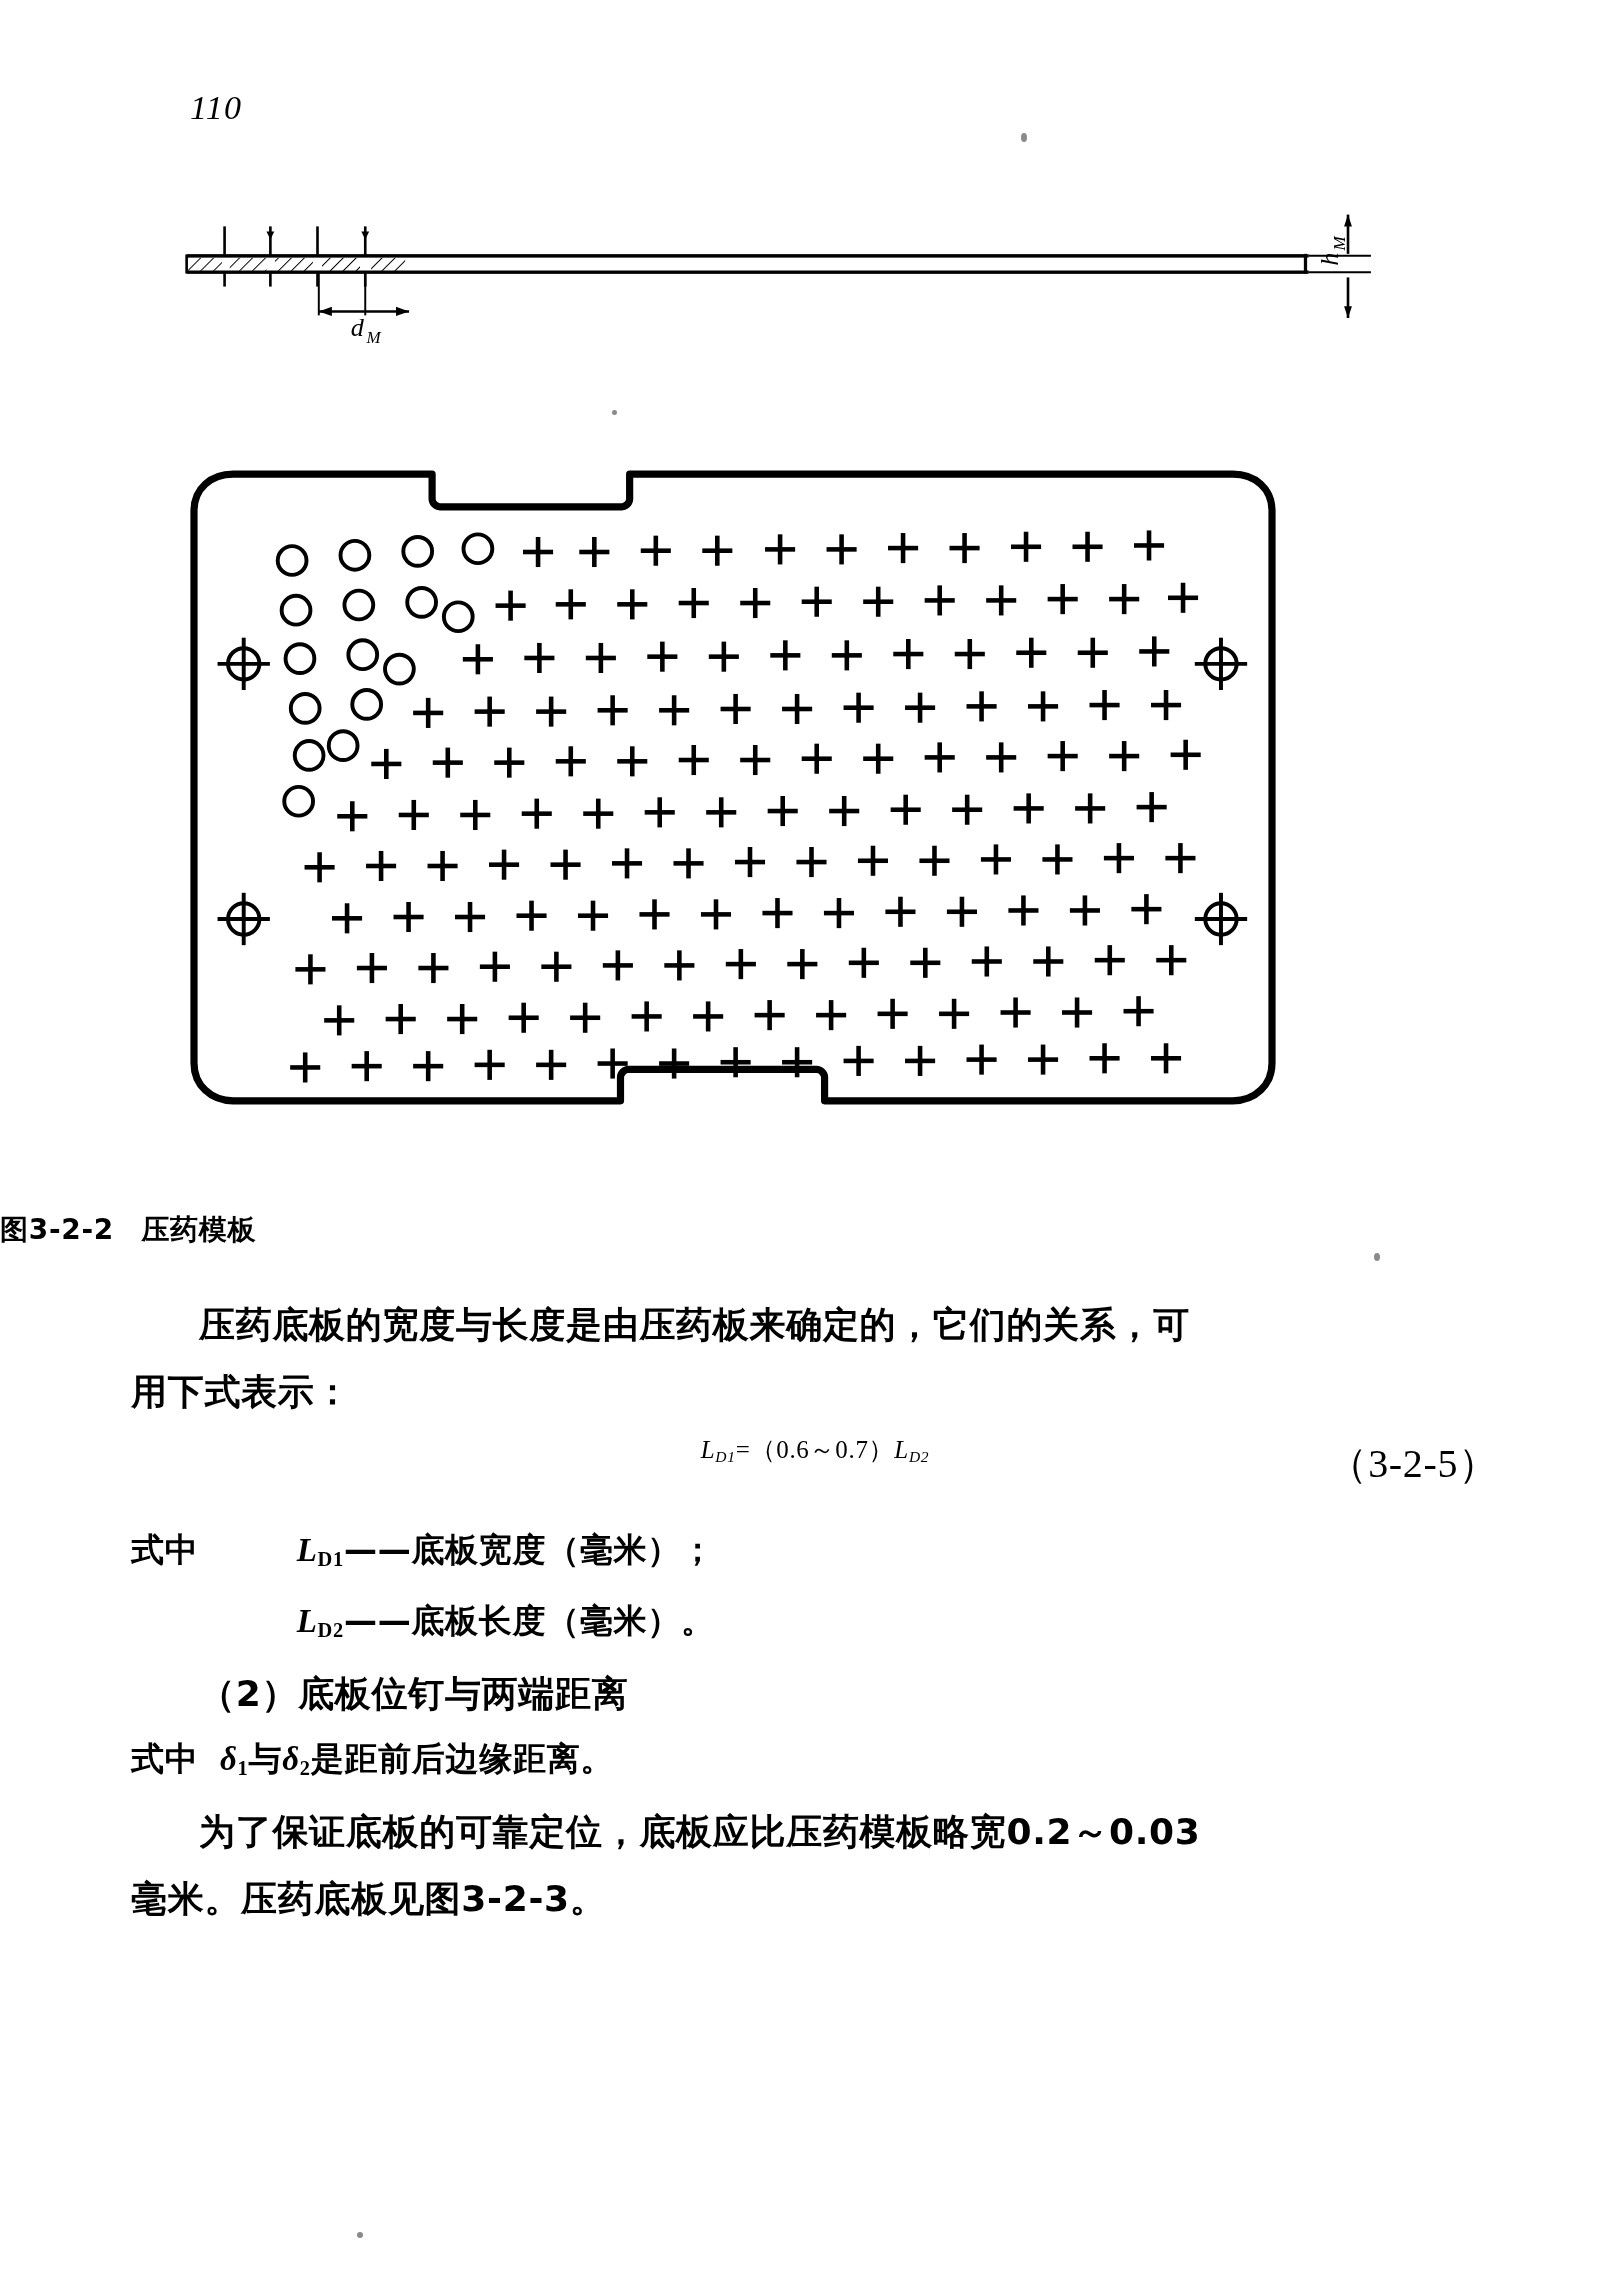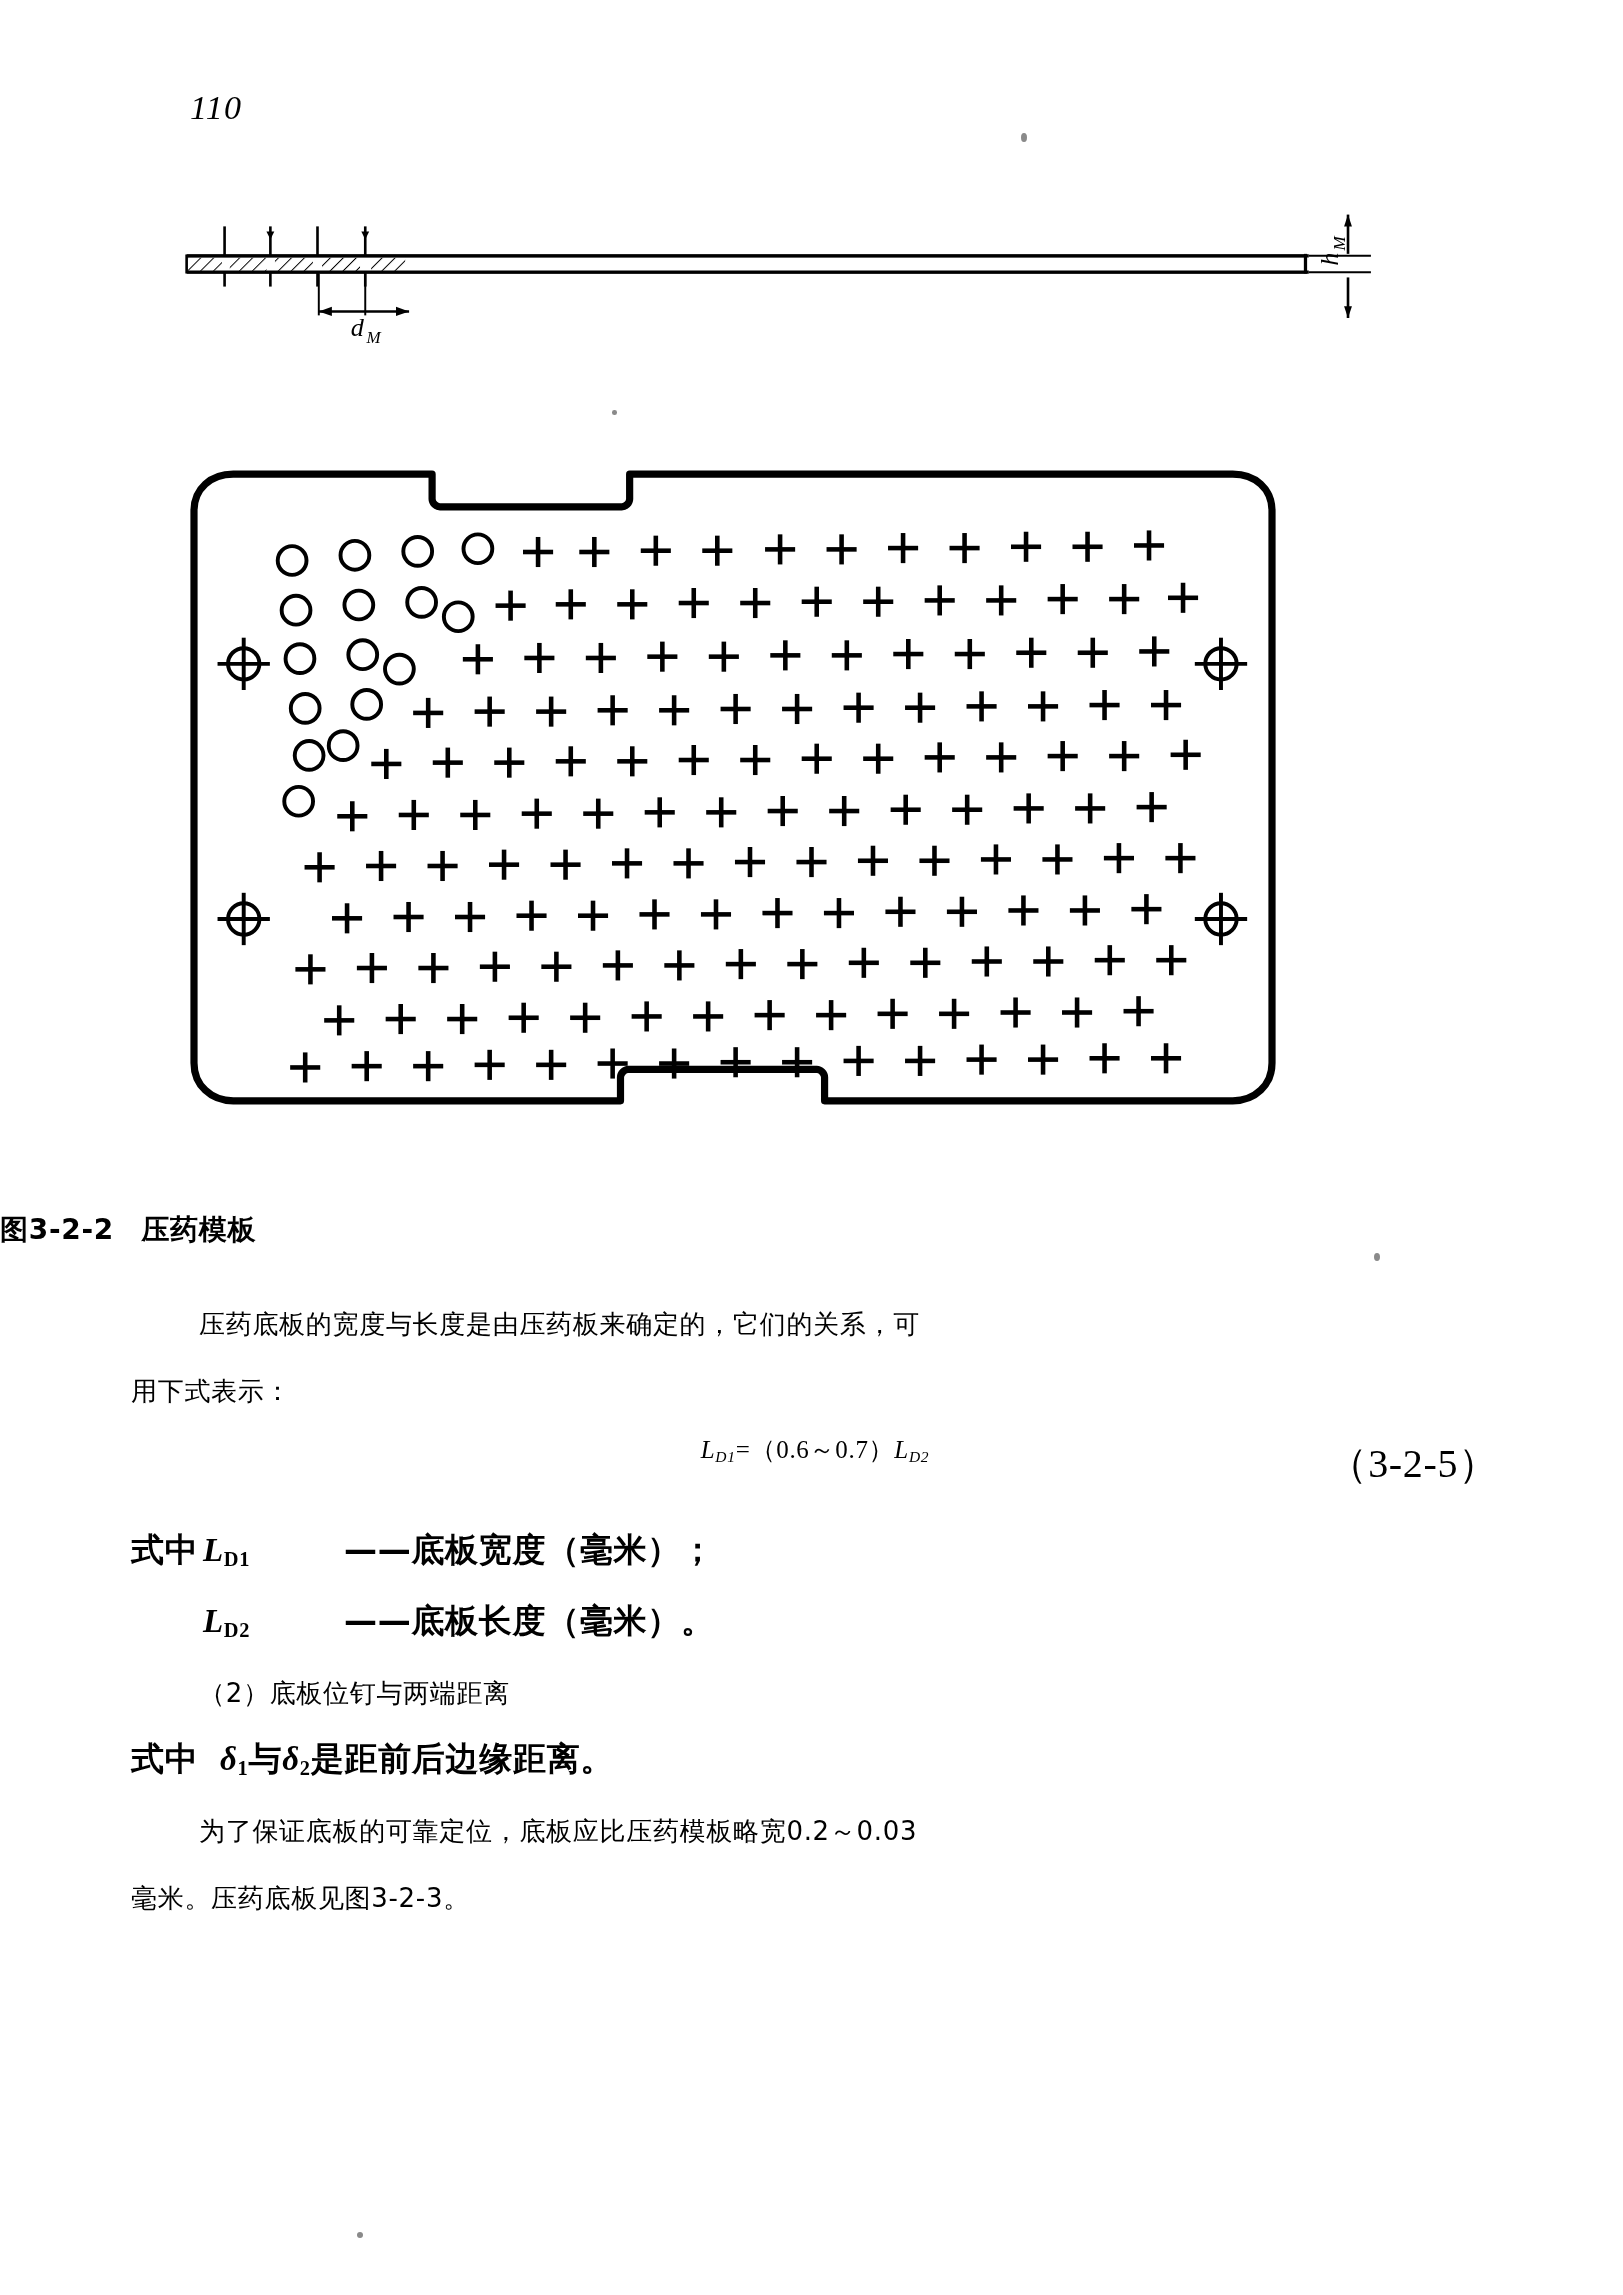--- a/index.html
+++ b/index.html
@@ -68,22 +68,22 @@
 
   
   .body-text {
     position: absolute;
     left: 131px;
     top: 1283px;
     width: 1368px;
   }
   .para {
     font-family: "DejaVu Sans", sans-serif;
-    font-weight: normal;
-    font-size: 26px;
+    font-weight: bold;
+    font-size: 36px;
     line-height: 63px;
     letter-spacing: 0.7px;
     margin: 0 0 3.9px 0;
   }
   .indent { text-indent: 68px; }
 
   .formula-row {
     position: relative;
     height: 79px;
     margin: 10.5px 0 6.5px 0;
@@ -113,21 +113,21 @@
   }
 
   .deflist {
     font-family: "DejaVu Sans", sans-serif;
     font-weight: bold;
     font-size: 33px;
     line-height: 62px;
     letter-spacing: 0.7px;
   }
   .deflist .lead { display: inline-block; width: 72px; }
-  .deflist .hang { display: inline-block; width: 141px; }
+  .deflist .hang { display: inline-block; width: 141px; text-align: right; }
   .sym {
     font-family: "Liberation Serif", serif;
     font-style: italic;
     font-weight: 600;
   }
   .sym sub { font-style: normal; font-size: 0.62em; vertical-align: -0.26em; }
 
   
   .speck {
     position: absolute;

